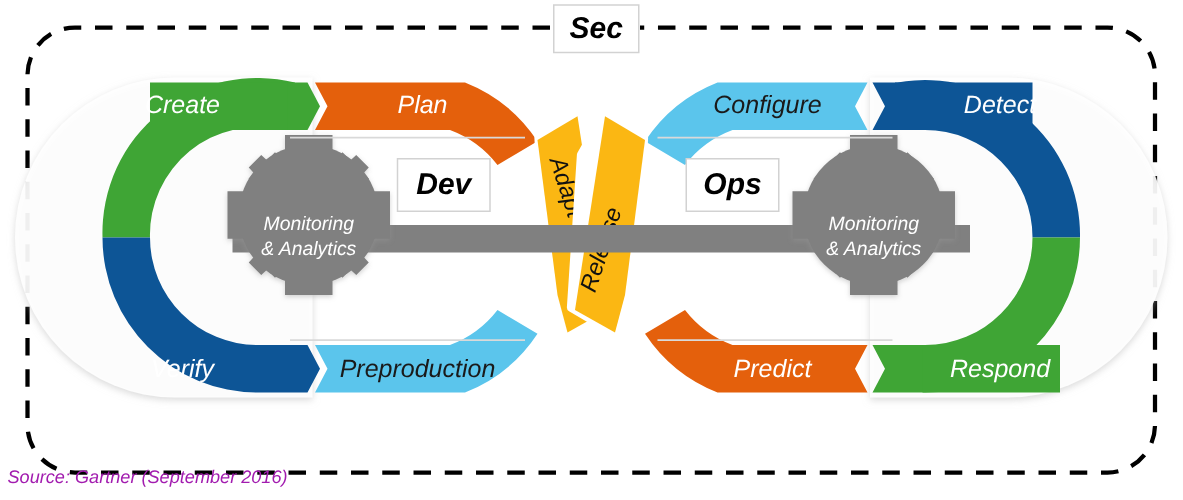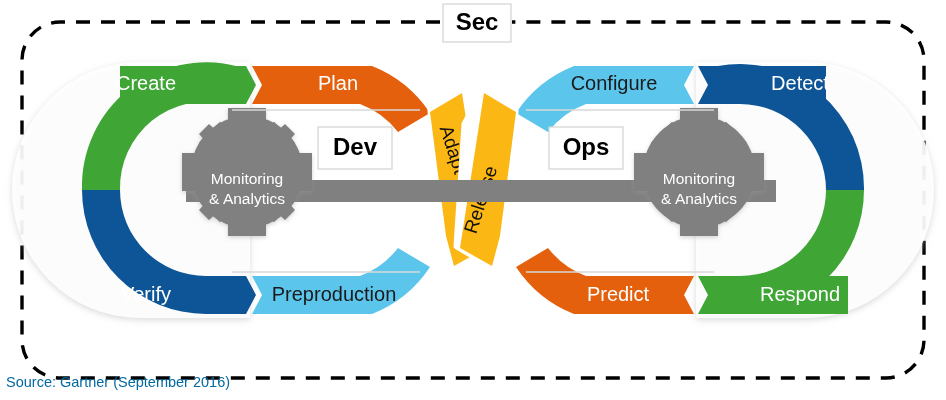--- a/index.html
+++ b/index.html
@@ -12,20 +12,21 @@
     height: 400px;
     font-family: "Liberation Sans", sans-serif;
     position: relative;
     overflow: hidden;
   }
   #stage {
     position: absolute;
     left: 0; top: 0;
     width: 809px;
     height: 400px;
+    font-style: italic;
   }
   svg#diagram {
     position: absolute;
     left: 0; top: 0;
     width: 946px;
     height: 400px;
     display: block;
   }
   .seg-label {
     font-family: "Liberation Sans", sans-serif;
@@ -64,21 +65,21 @@
     fill: #ffffff;
     stroke: #d2d2d2;
     stroke-width: 1.2;
   }
   .source-note {
     position: absolute;
     left: 6px;
     top: 374px;
     font-family: "Liberation Sans", sans-serif;
     font-size: 14.5px;
-    color: #0369a1;
+    color: #a21caf;
     white-space: nowrap;
   }
 </style>
 </head>
 <body>
 
 <div id="stage">
 
   <svg id="diagram" viewBox="0 0 946 400">
     <defs>

